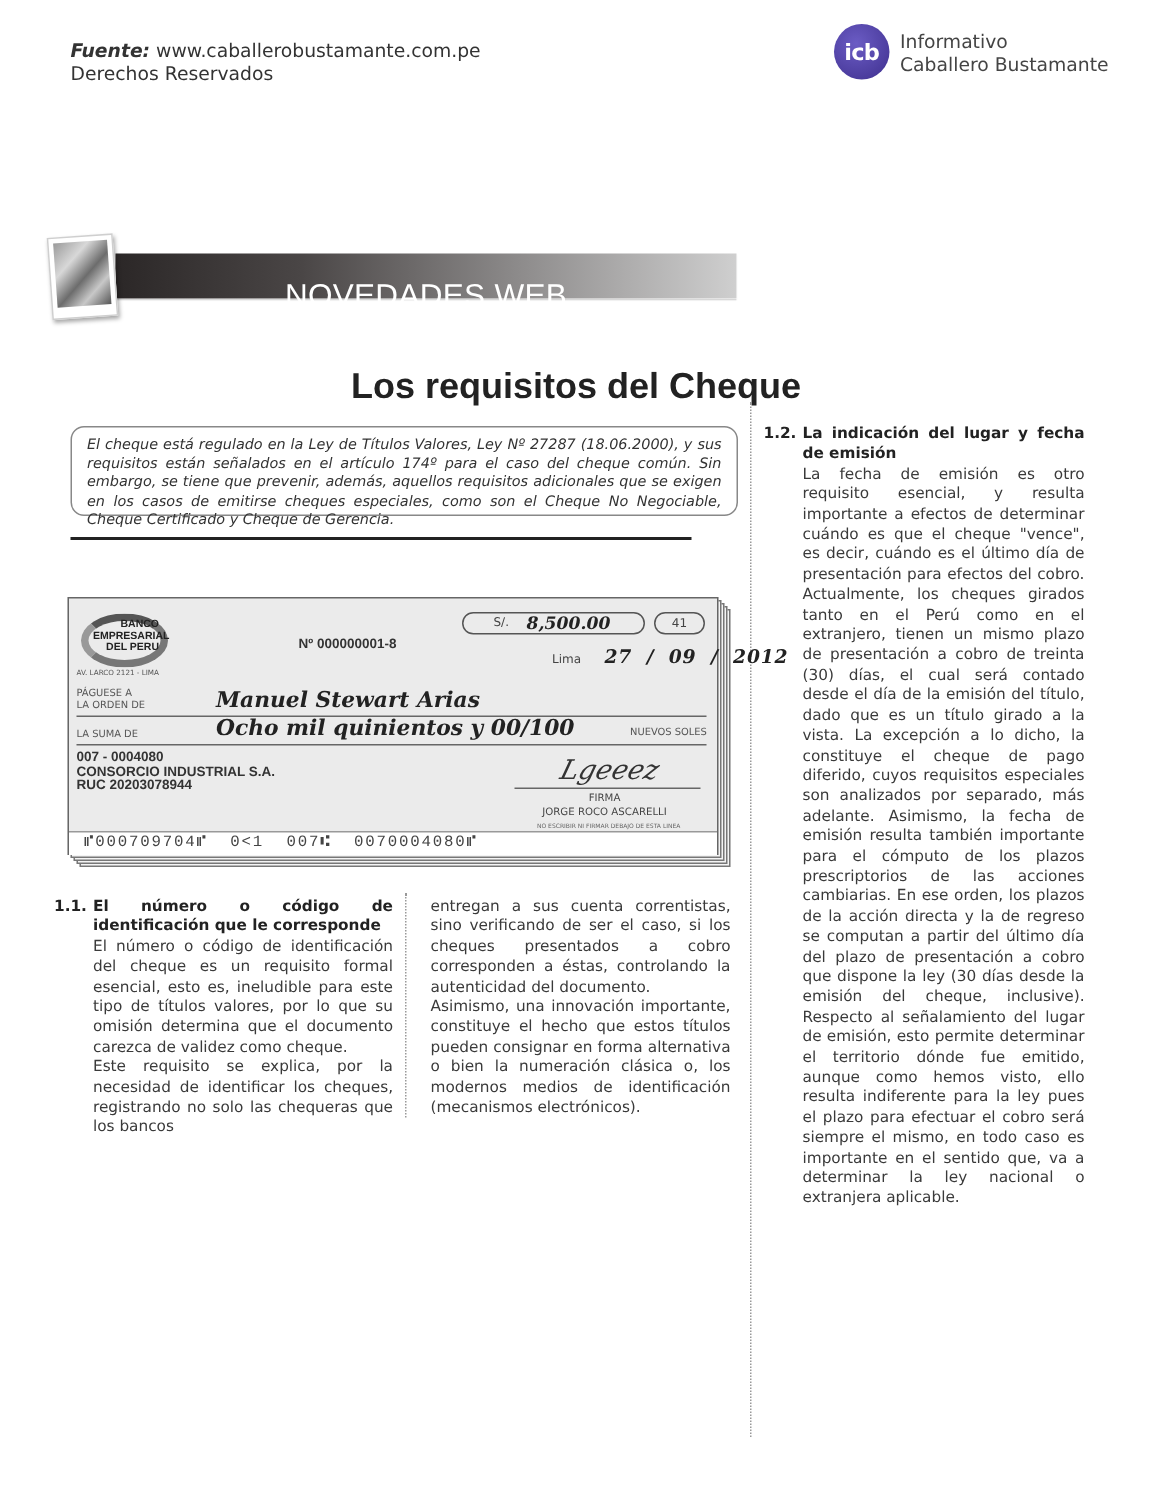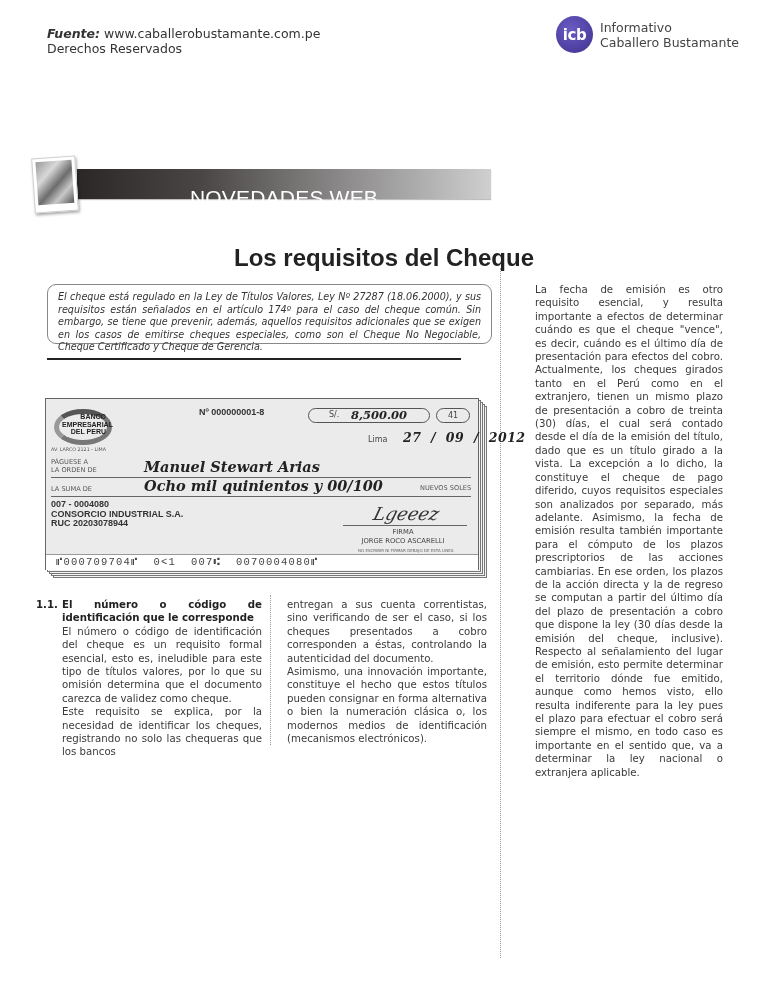--- a/index.html
+++ b/index.html
@@ -41,21 +41,21 @@
   
   .cheque-stack { position:absolute; left:45px; top:398px; width:442px; height:180px; }
   .cheque-stack .layer { position:absolute; border:1px solid #777; background:#f4f4f4; }
   .cheque { position:absolute; left:0; top:0; width:434px; height:172px; background:#ebebeb; border:1px solid #666; }
   .cheque .bank-logo { position:absolute; left:8px; top:10px; width:58px; height:36px; }
   .cheque .bank-logo .arc { position:absolute; left:0; top:0; width:58px; height:36px; border-radius:50%;
     border:5px solid #777; border-top-color:#555; border-left-color:#999; }
   .cheque .bank-logo .name { position:absolute; left:8px; top:4px; font-family:"Liberation Sans",sans-serif;
     font-weight:bold; font-size:7px; line-height:7.5px; color:#222; text-align:right; width:44px; }
   .cheque .addr { position:absolute; left:5px; top:48px; font-size:4.8px; color:#555; }
-  .cheque .num { position:absolute; left:153px; top:8px; font-family:"Liberation Sans",sans-serif; font-weight:bold; font-size:9px; color:#333; }
+  .cheque .num { position:absolute; left:153px; top:25px; font-family:"Liberation Sans",sans-serif; font-weight:bold; font-size:9px; color:#333; }
   .cheque .amt-box { position:absolute; left:262px; top:9px; width:122px; height:15px; border:1px solid #555; border-radius:8px; }
   .cheque .amt-box .cur { position:absolute; left:20px; top:1px; font-size:8px; color:#444; }
   .cheque .amt-box .val { position:absolute; left:42px; top:-1px; font-family:"DejaVu Serif",serif; font-weight:bold; font-style:italic; font-size:11.5px; color:#222; }
   .cheque .serial-box { position:absolute; left:390px; top:9px; width:34px; height:15px; border:1px solid #555; border-radius:8px; font-size:8px; text-align:center; line-height:13px; color:#444; }
   .cheque .city { position:absolute; left:322px; top:36px; font-size:8px; color:#444; }
   .cheque .date { position:absolute; left:357px; top:31px; font-family:"DejaVu Serif",serif; font-weight:bold; font-style:italic; font-size:12.5px; color:#222; letter-spacing:0.5px; }
   .cheque .lbl-small { position:absolute; font-size:6.6px; line-height:8px; color:#555; }
   .cheque .script { position:absolute; font-family:"DejaVu Serif",serif; font-style:italic; font-weight:bold; font-size:14.5px; color:#222; }
   .cheque .line { position:absolute; height:1px; background:#666; }
   .cheque .soles { position:absolute; left:374px; top:85px; font-size:6.6px; color:#555; }
@@ -164,14 +164,18 @@
   <p>El número o código de identificación del cheque es un requisito formal esencial, esto es, ineludible para este tipo de títulos valores, por lo que su omisión determina que el documento carezca de validez como cheque.</p>
   <p>Este requisito se explica, por la necesidad de identificar los cheques, registrando no solo las chequeras que los bancos</p>
 </div>
 
 <div class="body-text" style="left:287px; top:598px; width:200px;">
   <p>entregan a sus cuenta correntistas, sino verificando de ser el caso, si los cheques presentados a cobro corresponden a éstas, controlando la autenticidad del documento.</p>
   <p>Asimismo, una innovación importante, constituye el hecho que estos títulos pueden consignar en forma alternativa o bien la numeración clásica o, los modernos medios de identificación (mecanismos electrónicos).</p>
 </div>
 
 <div class="body-text" style="left:535px; top:283px; width:188px;">
+  <span class="h">
+    <span class="n">1.2.</span>
+    <span>La indicación del lugar y fecha de emisión</span>
+  </span>
   <p>La fecha de emisión es otro requisito esencial, y resulta importante a efectos de determinar cuándo es que el cheque "vence", es decir, cuándo es el último día de presentación para efectos del cobro. Actualmente, los cheques girados tanto en el Perú como en el extranjero, tienen un mismo plazo de presentación a cobro de treinta (30) días, el cual será contado desde el día de la emisión del título, dado que es un título girado a la vista. La excepción a lo dicho, la constituye el cheque de pago diferido, cuyos requisitos especiales son analizados por separado, más adelante. Asimismo, la fecha de emisión resulta también importante para el cómputo de los plazos prescriptorios de las acciones cambiarias. En ese orden, los plazos de la acción directa y la de regreso se computan a partir del último día del plazo de presentación a cobro que dispone la ley (30 días desde la emisión del cheque, inclusive). Respecto al señalamiento del lugar de emisión, esto permite determinar el territorio dónde fue emitido, aunque como hemos visto, ello resulta indiferente para la ley pues el plazo para efectuar el cobro será siempre el mismo, en todo caso es importante en el sentido que, va a determinar la ley nacional o extranjera aplicable.</p>
 </div>
 
 </body></html>

